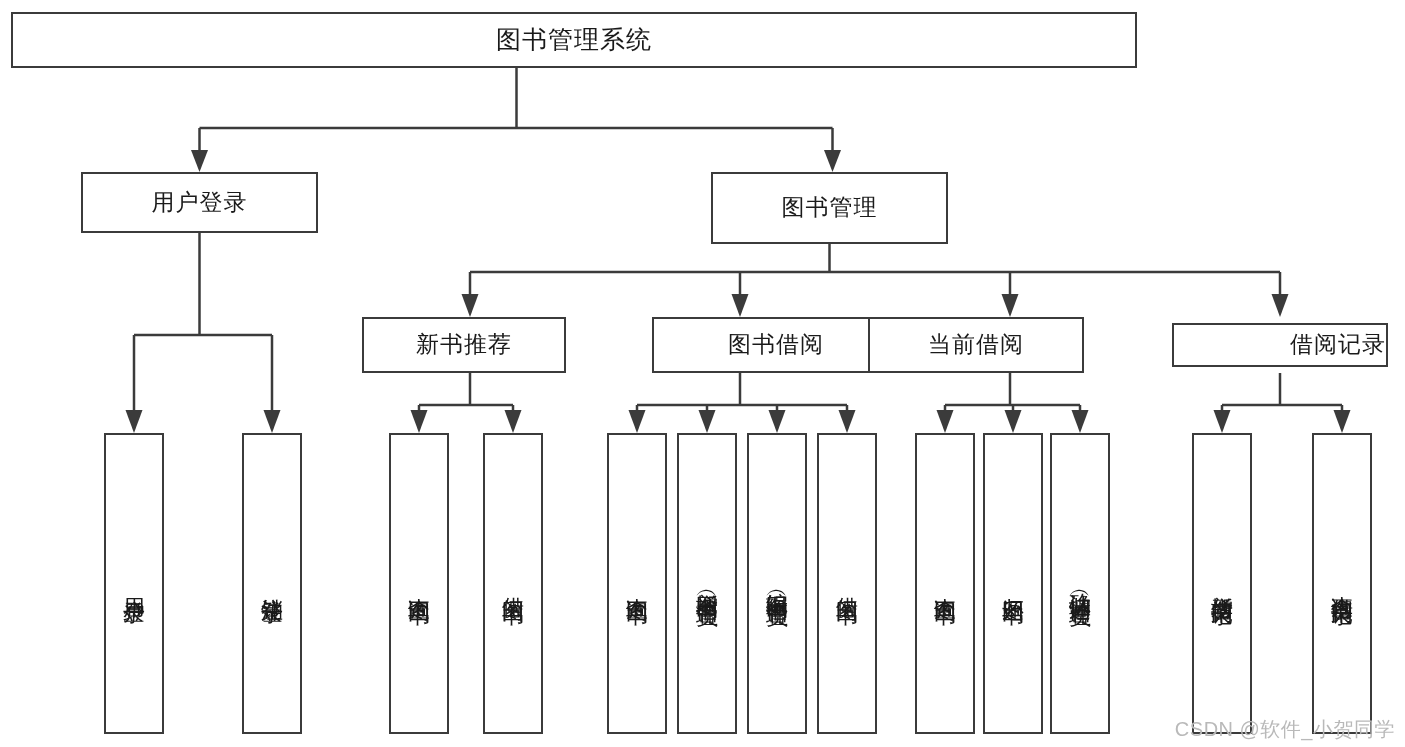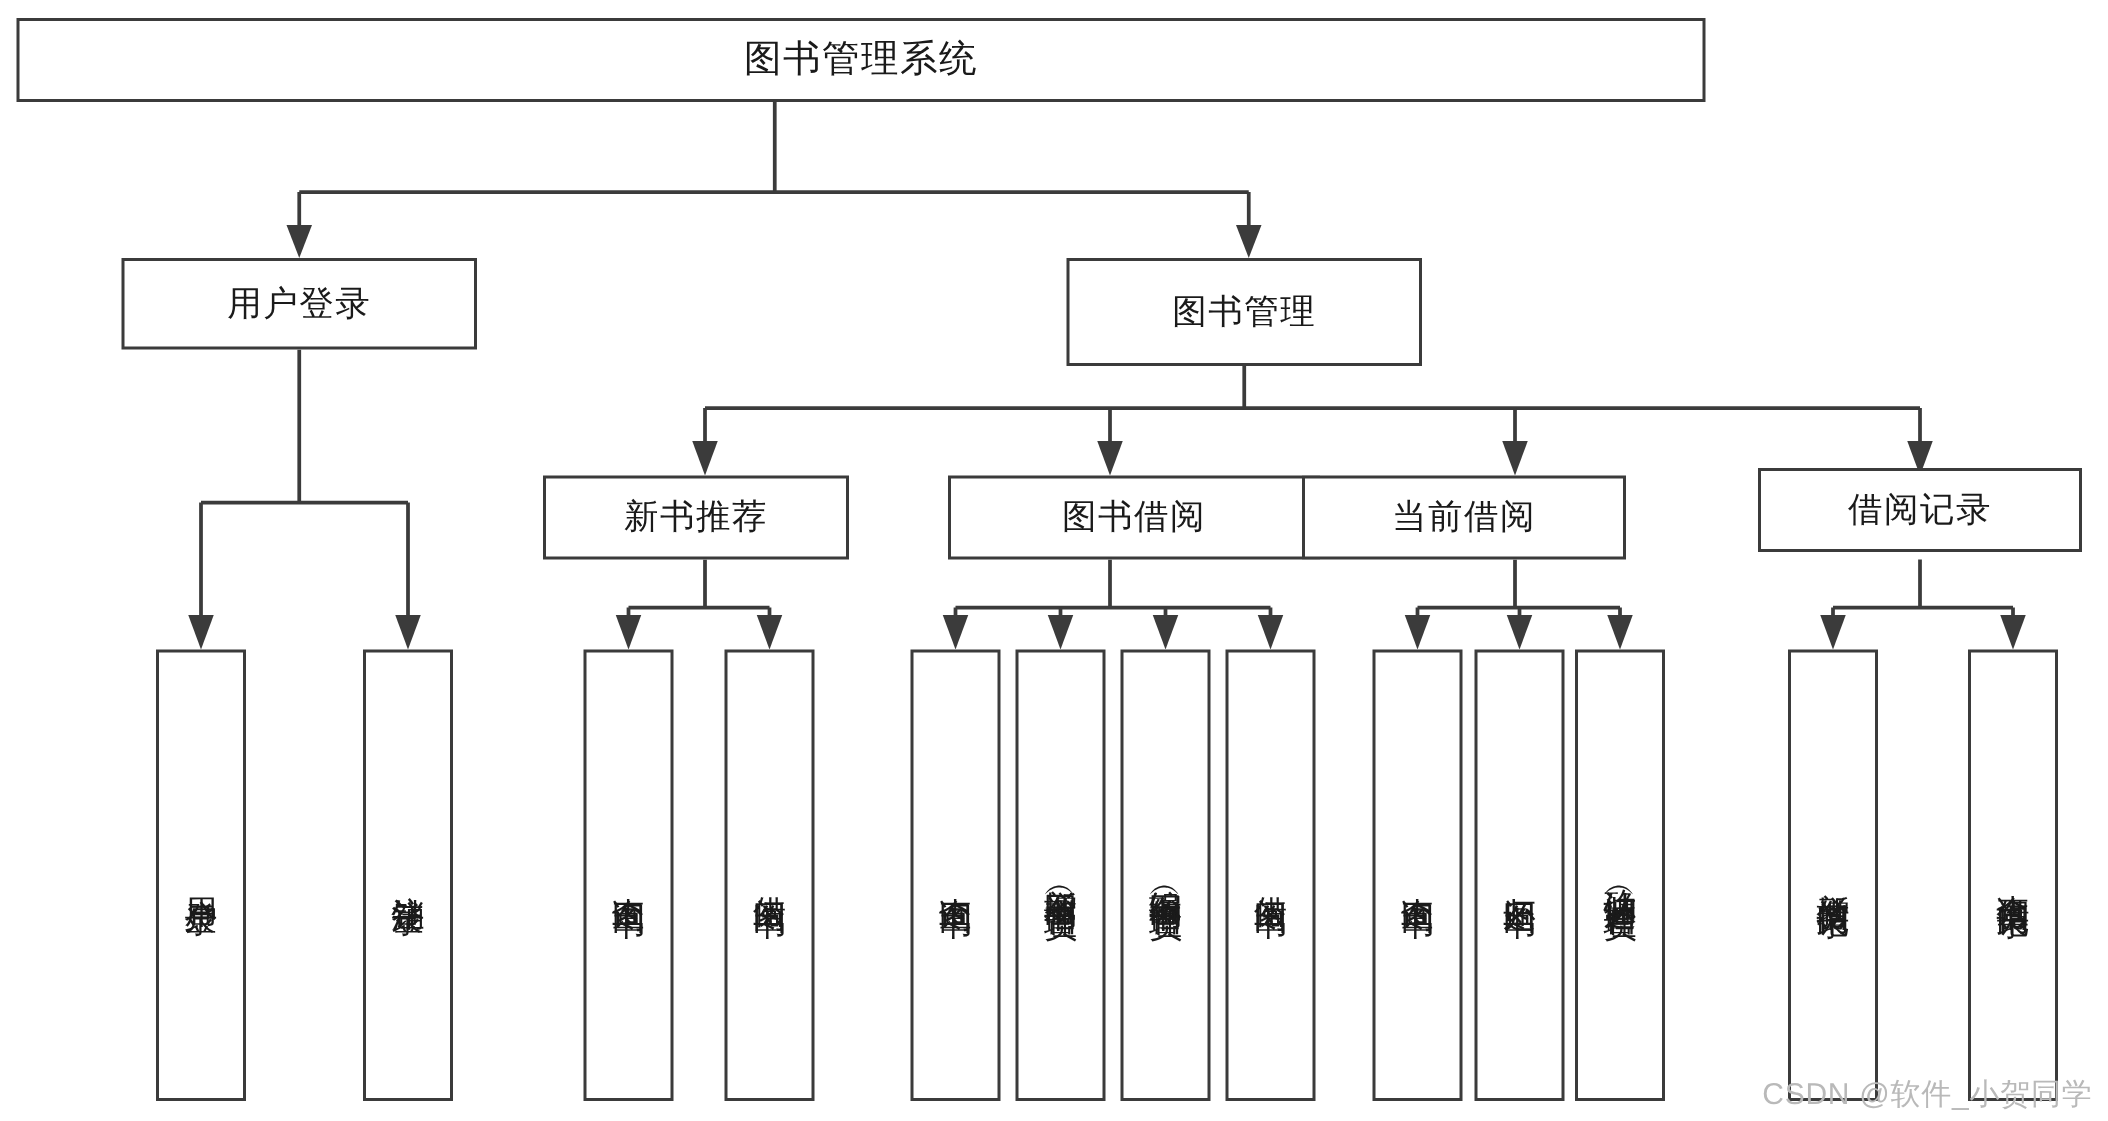--- a/index.html
+++ b/index.html
@@ -150,27 +150,27 @@
   <div class="node horiz" style="left:81px; top:172px; width:237px; height:61px;">
     <span>用户登录</span>
   </div>
   <div class="node horiz" style="left:711px; top:172px; width:237px; height:72px;">
     <span>图书管理</span>
   </div>
 
   <div class="node horiz" style="left:362px; top:317px; width:204px; height:56px;">
     <span>新书推荐</span>
   </div>
-  <div class="node horiz" style="left:632px; top:317px; width:248px; height:56px;">
+  <div class="node horiz" style="left:652px; top:317px; width:248px; height:56px;">
     <span>图书借阅</span>
   </div>
   <div class="node horiz" style="left:868px; top:317px; width:216px; height:56px;">
     <span>当前借阅</span>
   </div>
-  <div class="node horiz" style="left:1172px; top:312px; width:216px; height:56px;">
+  <div class="node horiz" style="left:1172px; top:323px; width:216px; height:44px;justify-content:flex-end;">
     <span>借阅记录</span>
   </div>
 
   <div class="node vert" style="left:104px; top:433px; width:60px; height:301px;">
     <span>用户登录</span>
   </div>
   <div class="node vert" style="left:242px; top:433px; width:60px; height:301px;">
     <span>注销登录</span>
   </div>
 

